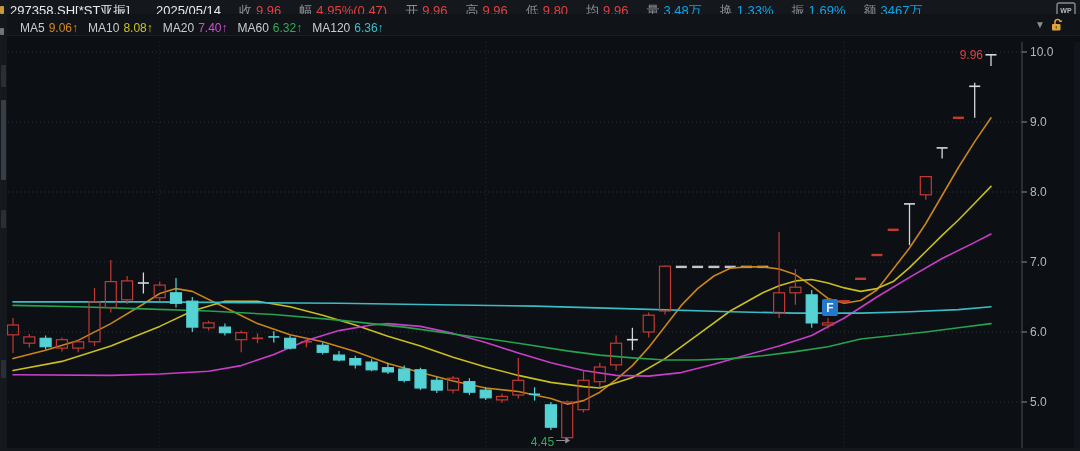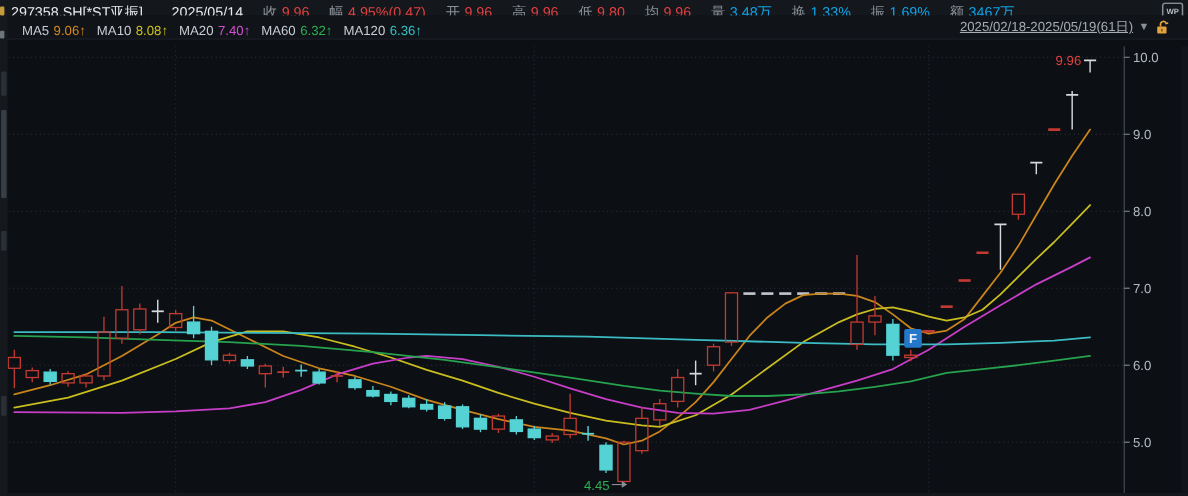--- a/index.html
+++ b/index.html
@@ -46,21 +46,20 @@
     <svg width="22" height="18" viewBox="0 0 22 18">
       <rect x="2" y="1" width="18" height="13" rx="2" fill="none" stroke="#878d94" stroke-width="1.4"></rect>
       <text x="11" y="10.5" text-anchor="middle" font-size="7" font-weight="bold" fill="#b7bcc2" font-family="Liberation Sans, sans-serif">WP</text>
       <line x1="7" y1="16.5" x2="15" y2="16.5" stroke="#878d94" stroke-width="1.4"></line>
     </svg>
   </div>
 
   <div class="row2">
     <span id="mas" style="margin-left:10px;"><span class="ma-item"><span class="lbl">MA5</span><span style="color: rgb(214, 137, 30);">9.06↑</span></span><span class="ma-item"><span class="lbl">MA10</span><span style="color: rgb(205, 194, 31);">8.08↑</span></span><span class="ma-item"><span class="lbl">MA20</span><span style="color: rgb(210, 79, 210);">7.40↑</span></span><span class="ma-item"><span class="lbl">MA60</span><span style="color: rgb(47, 174, 82);">6.32↑</span></span><span class="ma-item"><span class="lbl">MA120</span><span style="color: rgb(53, 195, 201);">6.36↑</span></span></span>
     <span class="row2-right">
-      <span class="range">2025/02/18-2025/05/19(61日)</span>
       <span class="dd">▼</span>
       <span style="display:inline-flex;">
         <svg width="14" height="14" viewBox="0 0 14 14">
           <path d="M5 6 L5 4.2 A2.6 2.6 0 0 1 10.1 3.4 L12 2.9" fill="none" stroke="#e2a23c" stroke-width="1.5"></path>
           <rect x="2" y="6" width="8.5" height="6.5" rx="1" fill="#e2a23c"></rect>
           <rect x="5.6" y="8.2" width="1.4" height="2.4" fill="#7a5a1a"></rect>
         </svg>
       </span>
     </span>
   </div>

